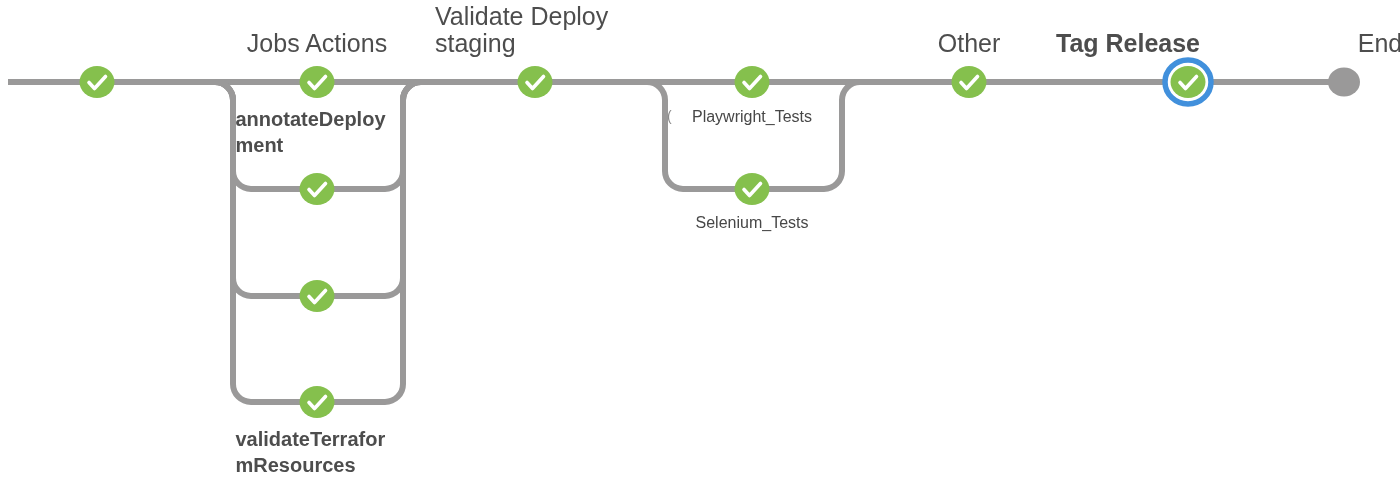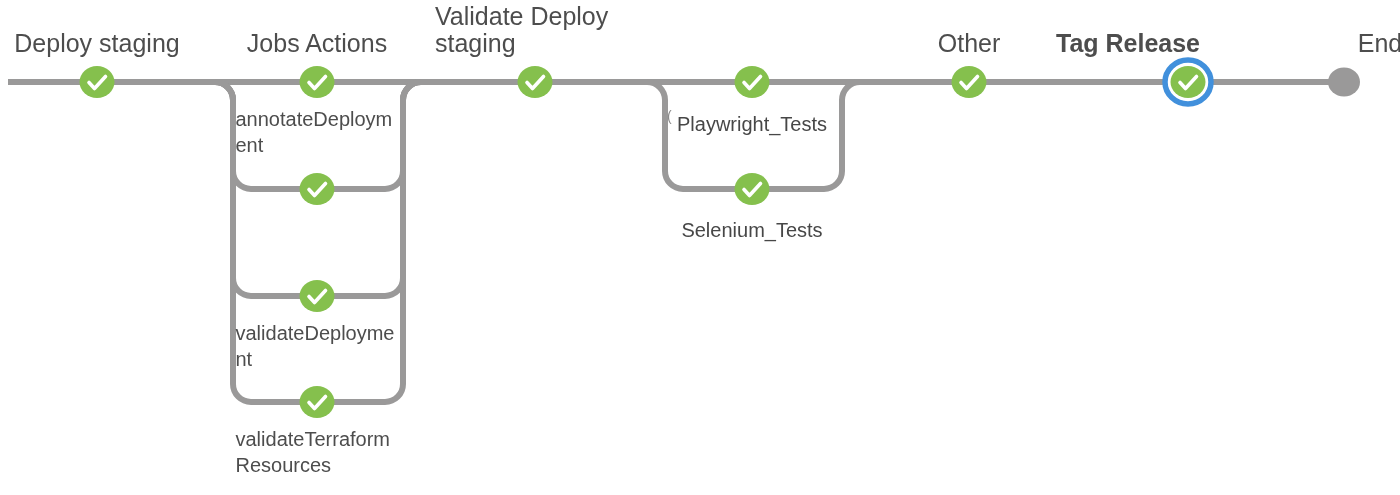--- a/index.html
+++ b/index.html
@@ -29,27 +29,27 @@
     width:200px;
   }
   .stage-label.selected{
     font-weight:bold;
   }
   .branch-label{
     font-size:20px;
     line-height:26px;
     width:163px;
     word-break:break-all;
+    font-weight:bold;
   }
   .trigger-label{
-    font-size:20px;
+    font-size:16px;
     line-height:19px;
     white-space:nowrap;
     color:#474747;
-    margin-top:8px;
   }
   .stray-mark{
     position:absolute;
     font-size:14px;
     color:#8a8a8a;
     transform:none;
   }
 </style>
 </head>
 <body>
@@ -113,29 +113,27 @@
       <ellipse cx="1188" cy="82" rx="23" ry="22" fill="#ffffff" stroke="#4190dc" stroke-width="5.5"></ellipse>
       <ellipse cx="1188" cy="82" rx="17.5" ry="16" fill="#85c04d"></ellipse>
       <path d="M 1180 82.5 L 1185.5 88.5 L 1196.5 76.5" stroke="#ffffff" stroke-width="3.6" fill="none" stroke-linecap="round" stroke-linejoin="round"></path>
     </g>
 
     <g>
       <ellipse cx="1344" cy="82" rx="16" ry="14.5" fill="#9a9999"></ellipse>
     </g>
   </svg>
 
-  <div class="label stage-label" style="left:97px">Deploy staging</div>
   <div class="label stage-label" style="left:317px">Jobs Actions</div>
   <div class="label stage-label wrap" style="left:535px">Validate Deploy staging</div>
   <div class="label stage-label" style="left:969px">Other</div>
   <div class="label stage-label selected" style="left:1128px">Tag Release</div>
   <div class="label stage-label" style="left:1380px">End</div>
 
   <div class="label branch-label" style="left:317px;top:106px">annotateDeployment</div>
-  <div class="label branch-label" style="left:317px;top:320px">validateDeployment</div>
   <div class="label branch-label" style="left:317px;top:426px">validateTerraformResources</div>
 
   <div class="label trigger-label" style="left:752px;top:107px">Playwright_Tests</div>
   <div class="label trigger-label" style="left:752px;top:213px">Selenium_Tests</div>
 
   <div class="stray-mark" style="left:667px;top:108px">(</div>
 
 </div>
 
 </body></html>

